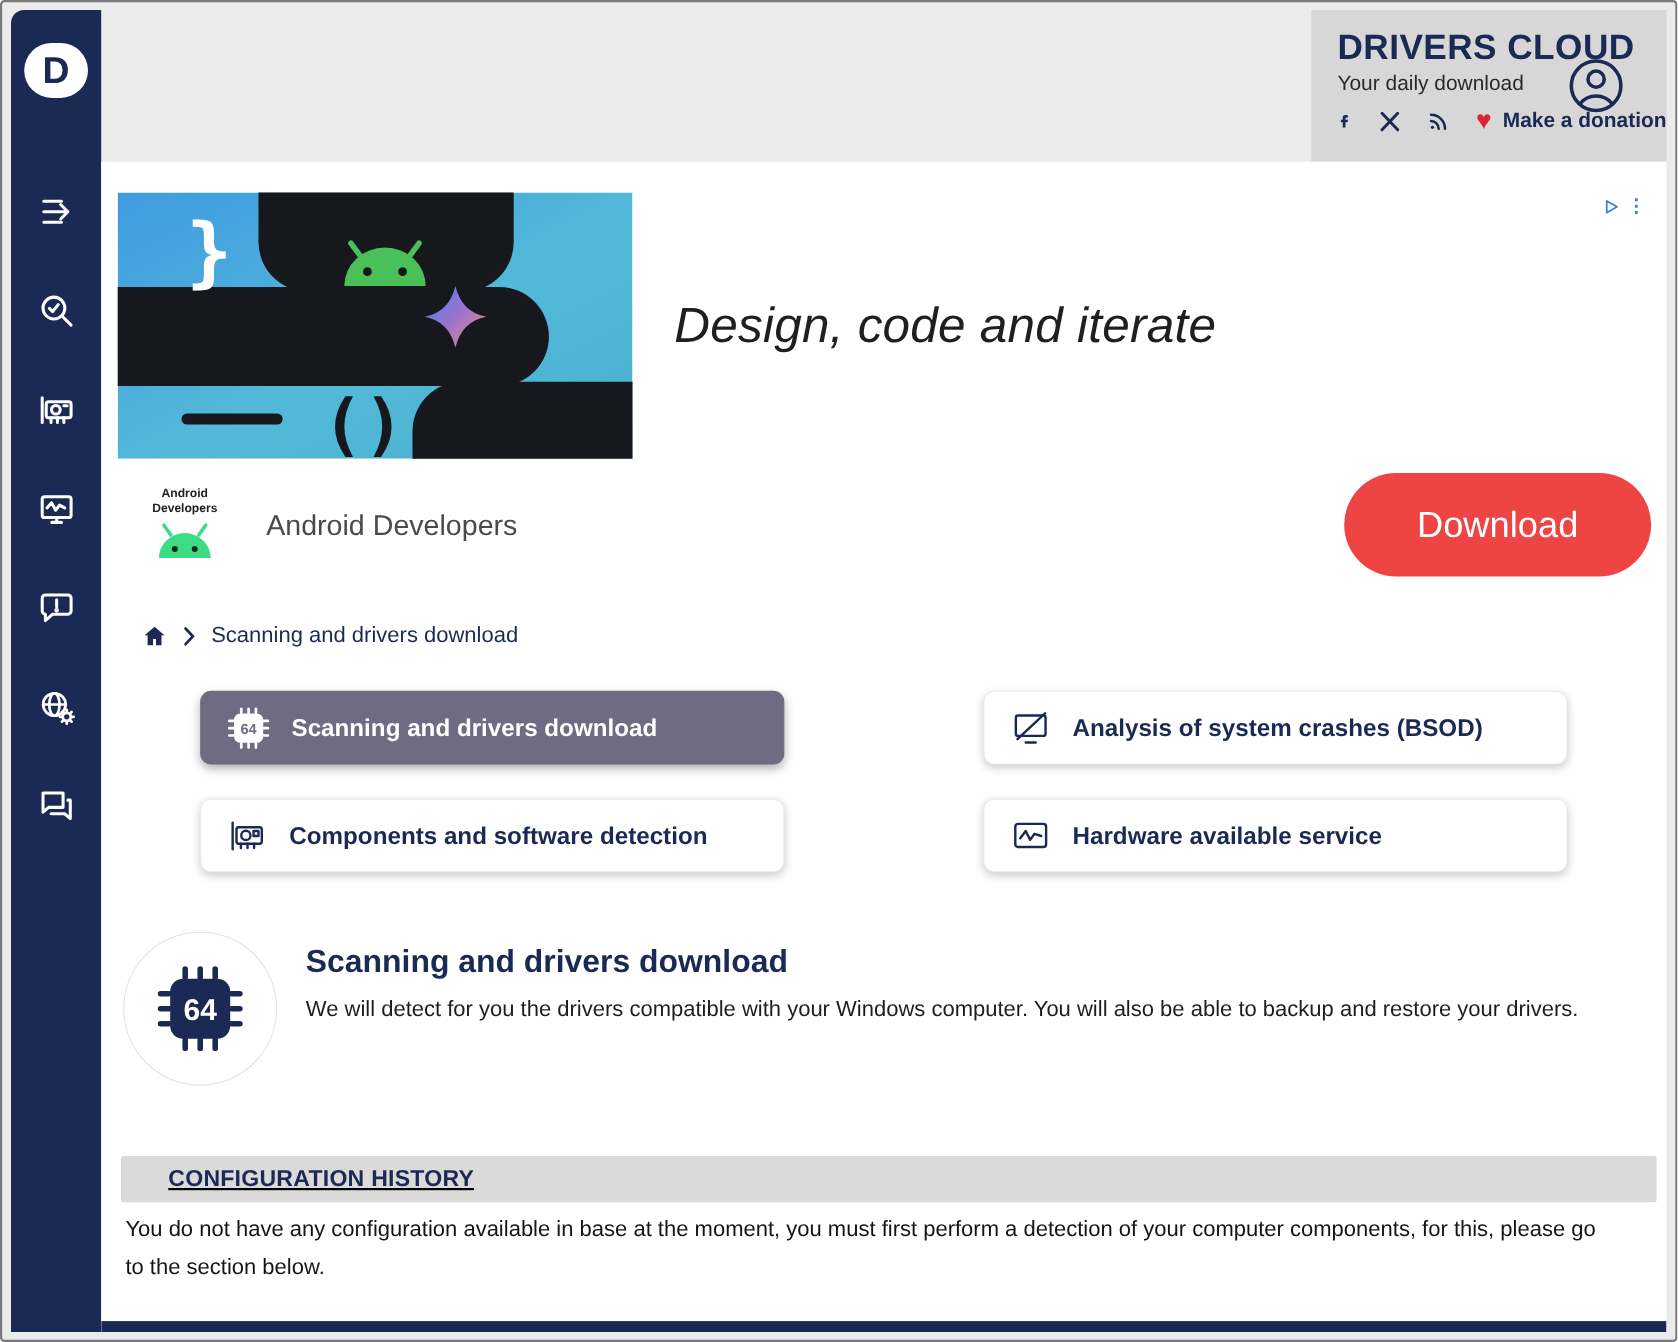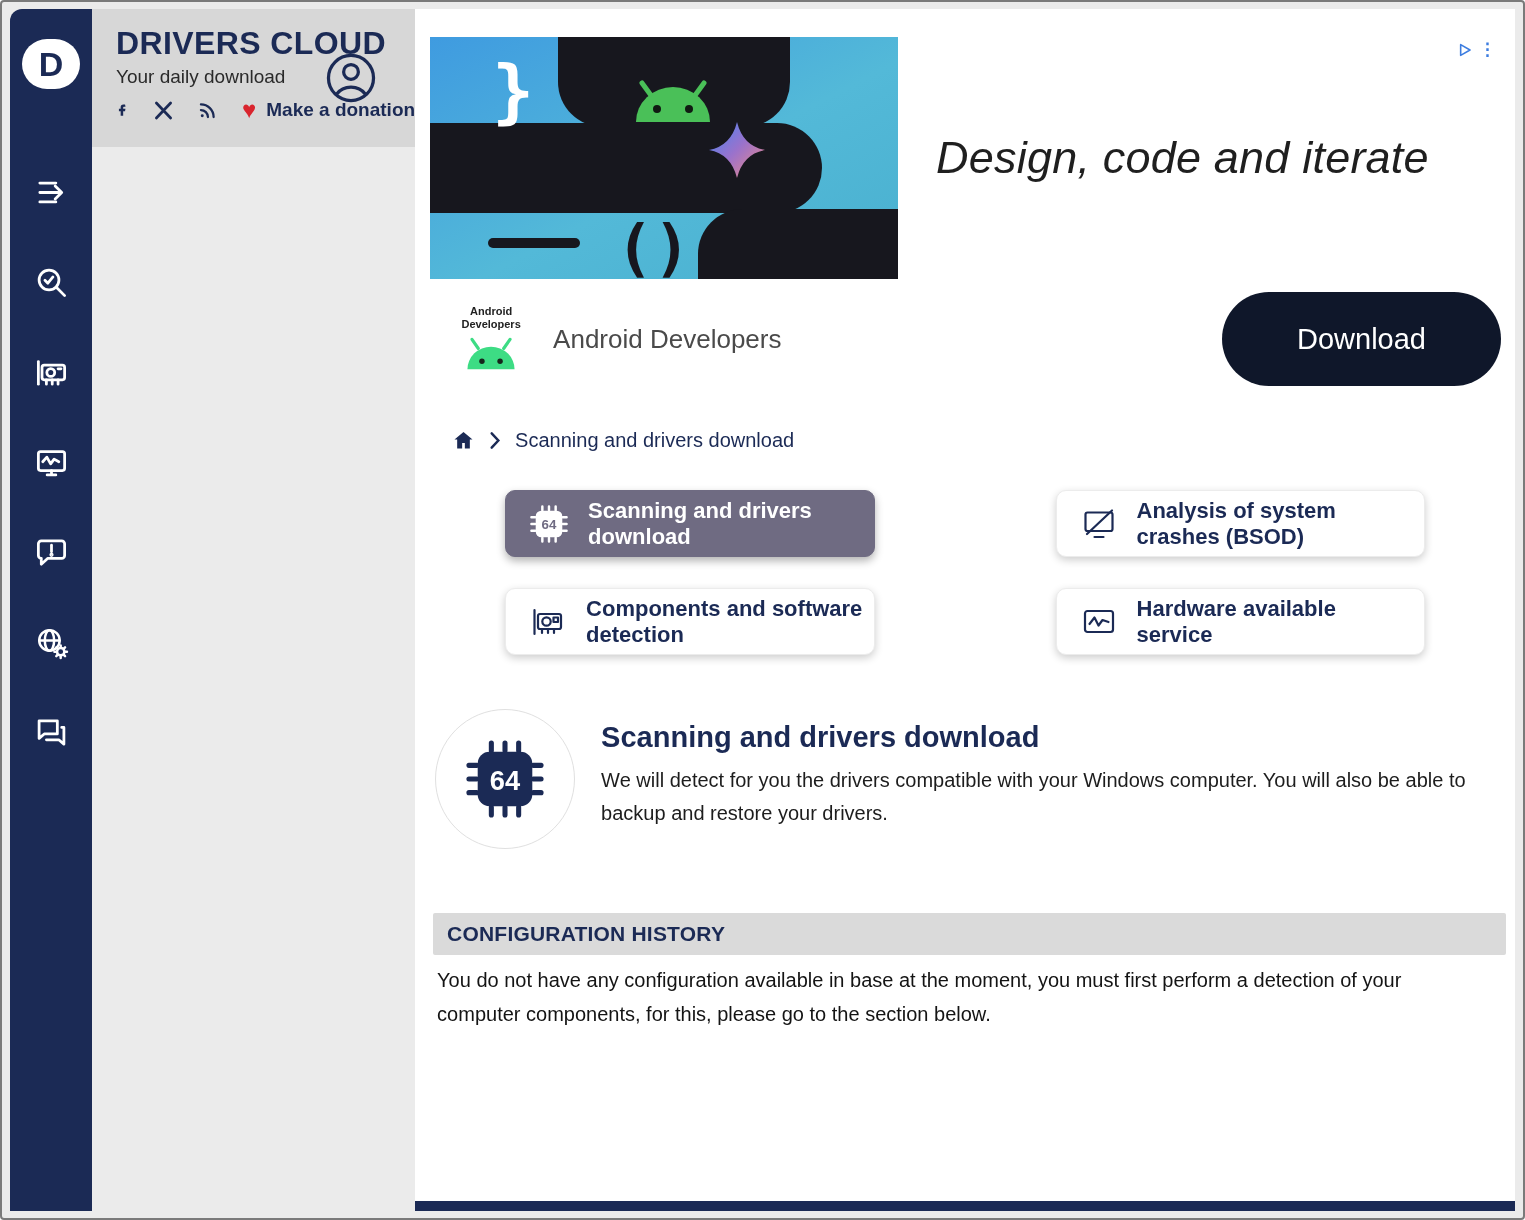--- a/index.html
+++ b/index.html
@@ -12,21 +12,21 @@
   .sidebar { width:82px; flex-shrink:0; background:#1b2a55; border-radius:12px 0 0 0;
              display:flex; flex-direction:column; align-items:center; }
   .logo { margin-top:30px; width:58px; height:50px; background:#fff; border-radius:26px;
           display:flex; align-items:center; justify-content:center; color:#1b2a55;
           font-weight:bold; font-size:34px; cursor:pointer; }
   .side-nav { margin-top:83px; display:flex; flex-direction:column; gap:50px; align-items:center; }
   .side-icon { width:40px; height:40px; display:flex; align-items:center; justify-content:center; cursor:pointer; }
   .side-icon svg { width:35px; height:35px; }
 
   
-  .main-col { flex:1; display:flex; flex-direction:row; min-width:0; }
+  .main-col { flex:1; display:flex; flex-direction:column; min-width:0;align-items:flex-end; }
   .header { height:138px; flex-shrink:0; background:#d7d7d7; position:relative; padding:16px 0 0 24px; }
   .site-title { margin:0; font-size:32px; font-weight:800; color:#1b2a55; letter-spacing:.4px; }
   .subtitle { font-size:19px; color:#2a2a2a; margin-top:4px; }
   .social-row { display:flex; align-items:center; gap:24px; margin-top:10px; }
   .social-row .icon-btn { cursor:pointer; display:flex; align-items:center; }
   .donate-link { display:flex; align-items:center; gap:10px; cursor:pointer; text-decoration:none; }
   .heart-glyph { color:#d9252e; font-size:24px; line-height:1; }
   .donate-label { font-weight:bold; font-size:19px; color:#1b2a55; }
   .profile { position:absolute; right:38px; top:50%; transform:translateY(-50%);
              width:52px; height:52px; cursor:pointer; }
@@ -37,27 +37,27 @@
   
   .ad-banner { margin:28px 9px 0 15px; height:242px; display:flex; position:relative; background:#fff; }
   .ad-image { width:468px; height:242px; flex-shrink:0; cursor:pointer; }
   .ad-image svg { width:100%; height:100%; display:block; }
   .ad-text { flex:1; display:flex; align-items:center; padding-left:38px; }
   .headline { font-size:45px; color:#1f1f1f; font-weight:500; letter-spacing:.2px; cursor:pointer;font-style:italic; }
   .ad-badges { position:absolute; top:4px; right:10px; display:flex; align-items:center; gap:6px; }
   .ad-dots { font-size:17px; font-weight:bold; color:#3d7de0; cursor:pointer; line-height:1; }
 
   
-  .advertiser-row { margin:12px 14px 0 32px; height:96px; display:flex; align-items:center; position:relative; }
+  .advertiser-row { margin:12px 14px 0 32px; height:96px; display:flex; align-items:center; position:relative;gap:12px; }
   .avatar { width:88px; display:flex; flex-direction:column; align-items:center; gap:2px; cursor:pointer; }
   .avatar-caption { font-size:11px; font-weight:bold; color:#222; text-align:center; line-height:1.15; width:72px; }
   .advertiser-name { margin-left:18px; font-size:26px; color:#4a4a4a; }
   .download-btn { position:absolute; right:0; top:50%; transform:translateY(-50%);
                   width:279px; height:94px; border-radius:47px; border:none;
-                  background:#0f172a; color:#fff; font-size:29px; font-family:inherit; cursor:pointer; }
+                  background:#ef4444; color:#fff; font-size:33px; font-family:inherit; cursor:pointer; }
 
   
   .breadcrumb { margin:42px 0 0 37px; display:flex; align-items:center; gap:14px; }
   .breadcrumb-label { font-size:20px; color:#1b2a55; font-weight:500; }
 
   
   .nav-grid { margin:38px 90px 0 90px; display:grid; grid-template-columns:1fr 1fr;
               column-gap:181px; row-gap:31px; }
   .nav-btn { height:67px; border-radius:10px; display:flex; align-items:center; gap:20px;
              padding:0 10px 0 24px; background:#fff; border:1px solid #ececec;
@@ -71,21 +71,21 @@
   .intro-circle { width:140px; height:140px; border-radius:50%; border:1px solid #e0e0e0;
                   display:flex; align-items:center; justify-content:center; flex-shrink:0;
                   color:#1b2a55; background:#fff; }
   .intro-circle svg { width:78px; height:78px; }
   .intro-text { padding-top:12px; }
   .intro-text h2 { margin:0 0 10px; font-size:29px; color:#1b2a55; }
   .intro-text p { margin:0; font-size:20px; line-height:1.65; color:#1d1d1d; max-width:1225px; }
 
   
   .history-bar { margin:64px 9px 0 18px; height:42px; background:#dadada; display:flex;
-                 align-items:center; padding-left:14px; border-radius:2px; }
+                 align-items:center; padding-left:43px; border-radius:2px;text-decoration:underline; }
   .history-heading { font-size:21px; font-weight:bold; color:#1b2a55; letter-spacing:.2px; }
   .empty-msg { margin:8px 60px 0 22px; font-size:20px; line-height:1.7; color:#141414; max-width:1390px; }
 
   .footer-strip { position:absolute; left:0; right:0; bottom:0; height:10px; background:#1b2a55; }
 </style>
 </head>
 <body>
 
 <div class="page">
 <div class="window">

